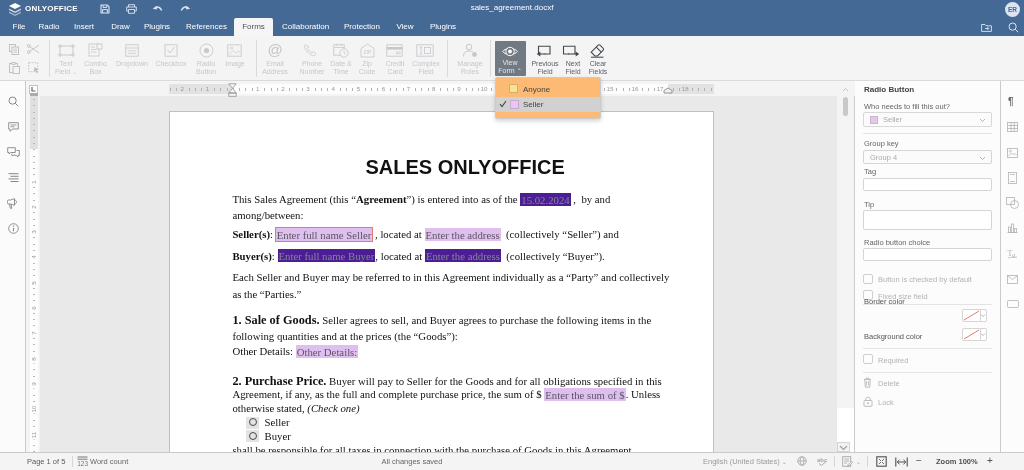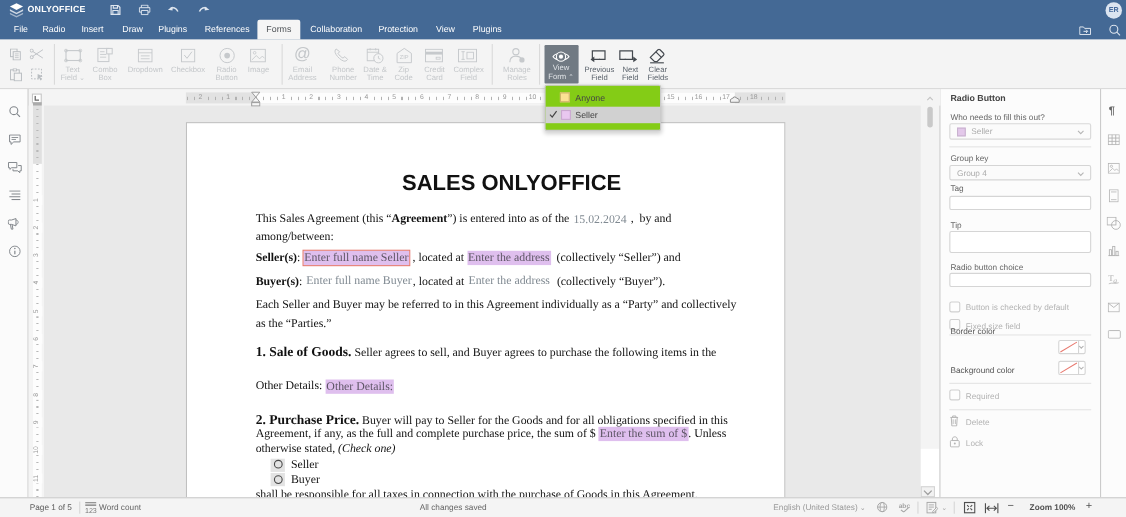--- a/index.html
+++ b/index.html
@@ -23,32 +23,32 @@
 
 #hruler { position:absolute; left:40px; top:80px; width:815px; height:16px; background:#f4f4f4; }
 #vruler { position:absolute; left:26px; top:96px; width:14px; height:356px; background:#f4f4f4; }
 .rulnum { position:absolute; font-size:6.2px; color:#999; line-height:6px; }
 
 #docarea { position:absolute; left:40px; top:96px; width:797px; height:356px; background:#e9e9e9; overflow:hidden; }
 #page { position:absolute; left:129px; top:15px; width:545px; height:400px; background:#fff; border:1px solid #c0c0c0; }
 .dln { position:absolute; font-family:"Liberation Serif", serif; font-size:10.75px; line-height:12px; color:#111; white-space:nowrap; }
 .hl { padding:0.5px 1px; }
 .hlp { background:#dfbfee; color:#5d5565; }
-.hlg { background:#ffffff; color:#808a92; }
+.hlg { background:#4c1d95; color:#808a92; }
 
 .plabel { position:absolute; left:9px; font-size:7.5px; color:#666; white-space:nowrap; }
 .pinput { position:absolute; left:9px; width:129px; background:#fff; border:1px solid #d5d5d5; border-radius:2px; }
 .pdivider { position:absolute; left:9px; width:129px; height:1px; background:#e4e4e4; }
 .pcheck { position:absolute; left:9px; width:10px; height:10px; border:1px solid #cfcfcf; border-radius:2px; background:#fdfdfd; }
 .pchecklabel { position:absolute; left:24px; font-size:7.5px; color:#b3b3b3; white-space:nowrap; }
 
 #statusbar { position:absolute; left:0; top:452px; width:1024px; height:18px; background:#f4f4f4; border-top:1px solid #cbcbcb; font-size:7.5px; color:#666; }
 .sdiv { position:absolute; top:3px; width:1px; height:11px; background:#d6d6d6; }
 
-#vfmenu { position:absolute; left:495px; top:77px; width:106px; height:42px; background:#84cc16; border:1px solid #cbcbcb; border-radius:2px; box-shadow:0 2px 4px rgba(0,0,0,0.18); z-index:50; }
+#vfmenu { position:absolute; left:495px; top:77px; width:106px; height:42px; background:#fdba74; border:1px solid #cbcbcb; border-radius:2px; box-shadow:0 2px 4px rgba(0,0,0,0.18); z-index:50; }
 </style>
 </head>
 <body>
 <div id="app">
 
 <div id="header"></div>
 <svg class="abs" style="left:8px;top:2px;z-index:3" width="14" height="15" viewBox="0 0 14 15">
   <path d="M7 1 L13 4 7 7 1 4 Z" fill="#fff"></path>
   <path d="M1 6.5 L7 9.5 13 6.5 13 8 7 11 1 8 Z" fill="#fff" opacity="0.75"></path>
   <path d="M1 9.5 L7 12.5 13 9.5 13 11 7 14 1 11 Z" fill="#fff" opacity="0.5"></path>
@@ -64,20 +64,21 @@
       <path d="M2.5 3 V0.7 H8.5 V3 M2.5 7 H0.7 V3 H10.3 V7 H8.5 M2.5 5.5 H8.5 V9.3 H2.5 Z" fill="none" stroke="#dfe6ef" stroke-width="0.9"></path>
     </svg>
 <svg class="hico" style="left:152px;top:5px" width="11" height="9" viewBox="0 0 11 9">
       <path d="M0.6 3.8 L4.8 0.9 L4.9 4.6 Z" fill="#dfe6ef"></path>
       <path d="M2.9 2.9 C5.2 1.2 8.2 2 9.7 5.4" fill="none" stroke="#dfe6ef" stroke-width="1.4"></path>
     </svg>
 <svg class="hico" style="left:180px;top:5px" width="11" height="9" viewBox="0 0 11 9">
       <path d="M10.4 3.8 L6.2 0.9 L6.1 4.6 Z" fill="#dfe6ef"></path>
       <path d="M8.1 2.9 C5.8 1.2 2.8 2 1.3 5.4" fill="none" stroke="#dfe6ef" stroke-width="1.4"></path>
     </svg>
+<div class="abs" style="left:0;top:3px;width:1024px;text-align:center;font-size:8px;color:#fff;z-index:2">sales_agreement.docxf</div>
 <div class="abs" style="left:1005px;top:2px;width:15px;height:15px;border-radius:50%;background:#dbe4f0;color:#44699b;font-size:6.5px;font-weight:bold;text-align:center;line-height:15px;z-index:3">ER</div>
 
 <div id="tab-forms">Forms</div>
 <div class="tab" style="left:10px;width:18px">File</div>
 <div class="tab" style="left:37px;width:24px">Radio</div>
 <div class="tab" style="left:72px;width:24px">Insert</div>
 <div class="tab" style="left:110px;width:21px">Draw</div>
 <div class="tab" style="left:143px;width:28px">Plugins</div>
 <div class="tab" style="left:184px;width:45px">References</div>
 <div class="tab" style="left:282px;width:47px">Collaboration</div>
@@ -247,20 +248,21 @@
 <div id="docarea">
   <div id="page"></div>
   <div class="dln" id="dtitle" style="left:325.5px;top:65px;font-family:'Liberation Sans',sans-serif;font-size:20px;font-weight:bold">SALES ONLYOFFICE</div>
   <div class="dln" style="left:192.4px;top:97.2px">This Sales Agreement (this “<b>Agreement</b>”) is entered into as of the <span class="hl hlg">15.02.2024</span> ,&nbsp; by and</div>
   <div class="dln" style="left:192.4px;top:112.6px">among/between:</div>
   <div class="dln" style="left:192.4px;top:153.7px"><b>Buyer(s)</b>: <span class="hl hlg">Enter full name Buyer</span>, located at <span class="hl hlg">Enter the address</span>&nbsp; (collectively “Buyer”).</div>
   <div class="dln" style="left:192.4px;top:132.4px"><b>Seller(s)</b>: <span class="hl hlp" style="outline:1px solid #e57a72">Enter full name Seller</span> , located at <span class="hl hlp">Enter the address</span>&nbsp; (collectively “Seller”) and</div>
   <div class="dln" style="left:192.4px;top:175.4px">Each Seller and Buyer may be referred to in this Agreement individually as a “Party” and collectively</div>
   <div class="dln" style="left:192.4px;top:191.7px">as the “Parties.”</div>
   <div class="dln" style="left:192.4px;top:217.8px"><b style="font-size:12.3px">1. Sale of Goods.</b> Seller agrees to sell, and Buyer agrees to purchase the following items in the</div>
+  <div class="dln" style="left:192.4px;top:234px">following quantities and at the prices (the “Goods”):</div>
   <div class="dln" style="left:192.4px;top:249.4px">Other Details: <span class="hl hlp">Other Details:</span></div>
   <div class="dln" style="left:192.4px;top:278.8px"><b style="font-size:12.3px">2. Purchase Price.</b> Buyer will pay to Seller for the Goods and for all obligations specified in this</div>
   <div class="dln" style="left:192.4px;top:292px">Agreement, if any, as the full and complete purchase price, the sum of $ <span class="hl hlp">Enter the sum of $</span>. Unless</div>
   <div class="dln" style="left:192.4px;top:306.2px">otherwise stated, <i>(Check one)</i></div>
   <div class="abs" style="left:206px;top:320.5px;width:13px;height:12px;background:#e3e3e3"></div>
   <div class="abs" style="left:208.5px;top:322.4px;width:8px;height:8px;border:1.1px solid #4a4a4a;border-radius:50%"></div>
   <div class="dln" style="left:224.5px;top:319.9px">Seller</div>
   <div class="abs" style="left:206px;top:334px;width:13px;height:12px;background:#e3e3e3"></div>
   <div class="abs" style="left:208.5px;top:335.7px;width:8px;height:8px;border:1.1px solid #4a4a4a;border-radius:50%"></div>
   <div class="dln" style="left:224.5px;top:334.1px">Buyer</div>

